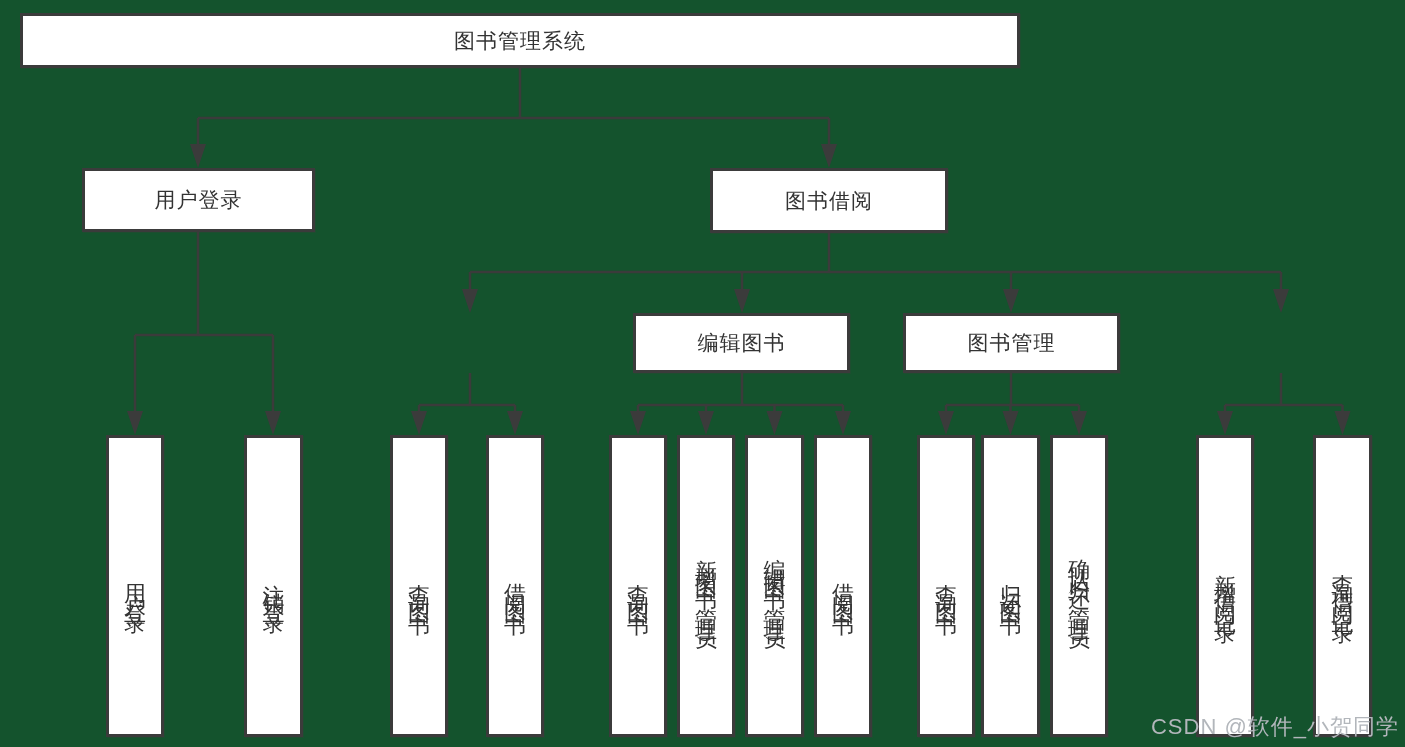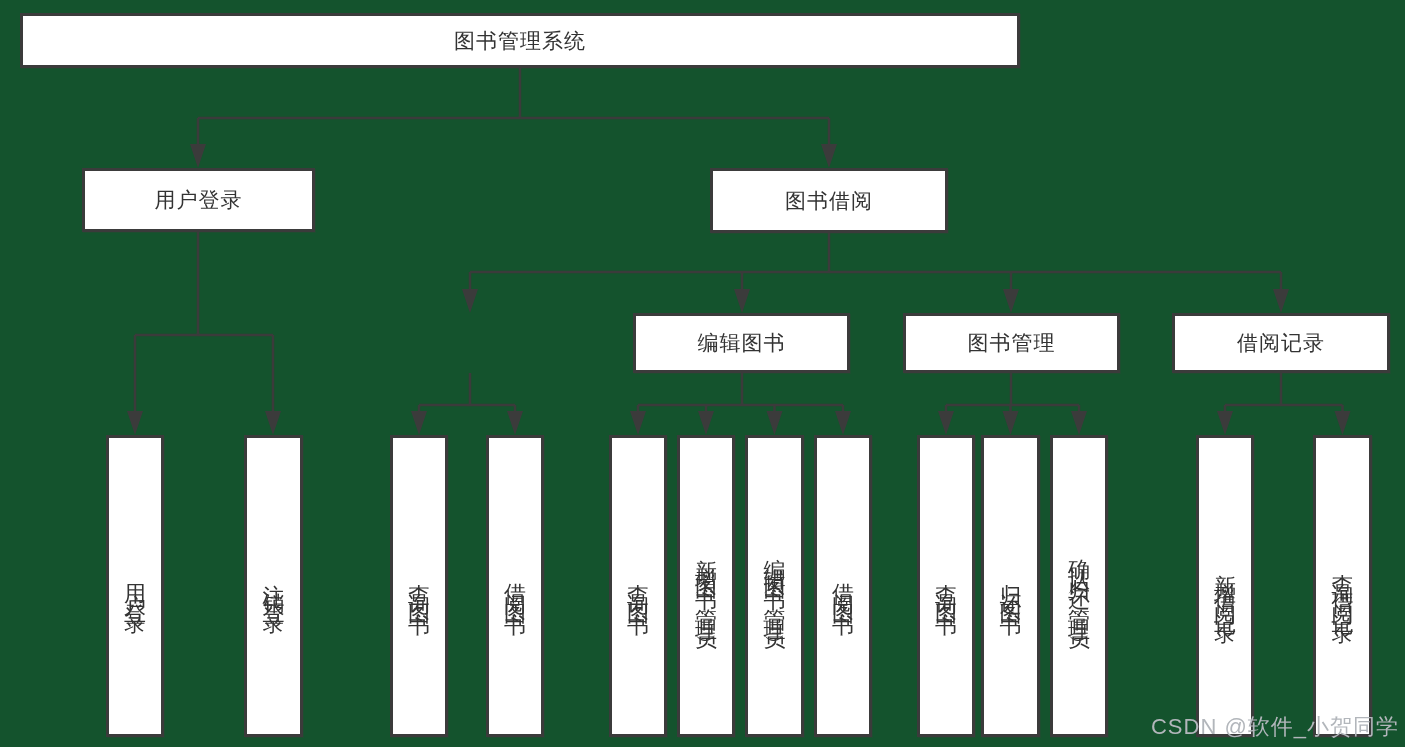--- a/index.html
+++ b/index.html
@@ -92,23 +92,20 @@
   <div class="node h" style="left:710px; top:168px; width:238px; height:65px;">
     <span class="lbl">图书借阅</span>
   </div>
 
   <div class="node h" style="left:633px; top:313px; width:217px; height:60px;">
     <span class="lbl">编辑图书</span>
   </div>
   <div class="node h" style="left:903px; top:313px; width:217px; height:60px;">
     <span class="lbl">图书管理</span>
   </div>
-  <div class="node h" style="left:1172px; top:313px; width:218px; height:60px;">
-    <span class="lbl">借阅记录</span>
-  </div>
 
   <div class="node v" style="left:106px; top:435px; width:58px; height:302px;">
     <span class="lbl">用户登录</span>
   </div>
   <div class="node v" style="left:244px; top:435px; width:59px; height:302px;">
     <span class="lbl">注销登录</span>
   </div>
 
   <div class="node v" style="left:390px; top:435px; width:58px; height:302px;">
     <span class="lbl">查询图书</span>

